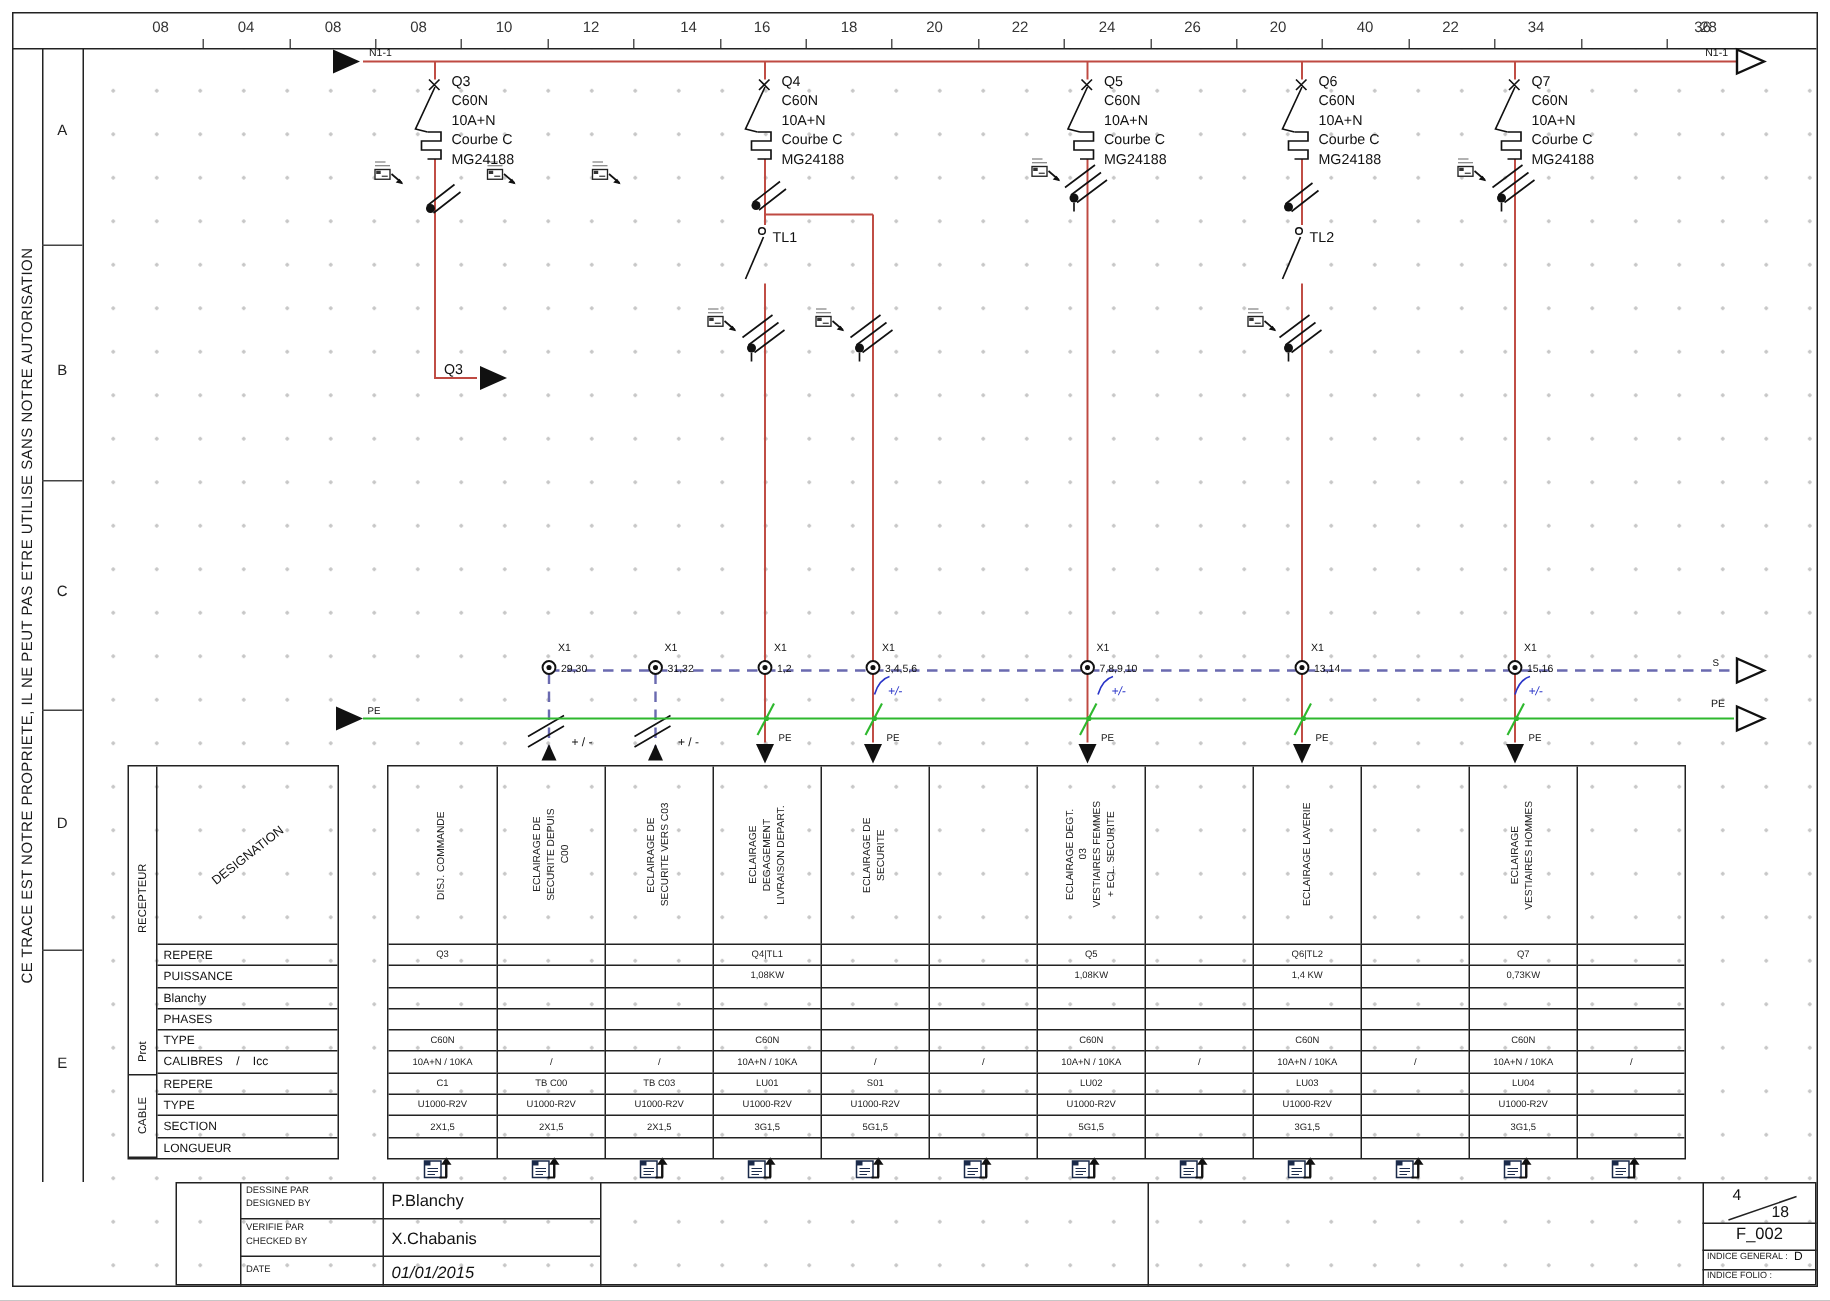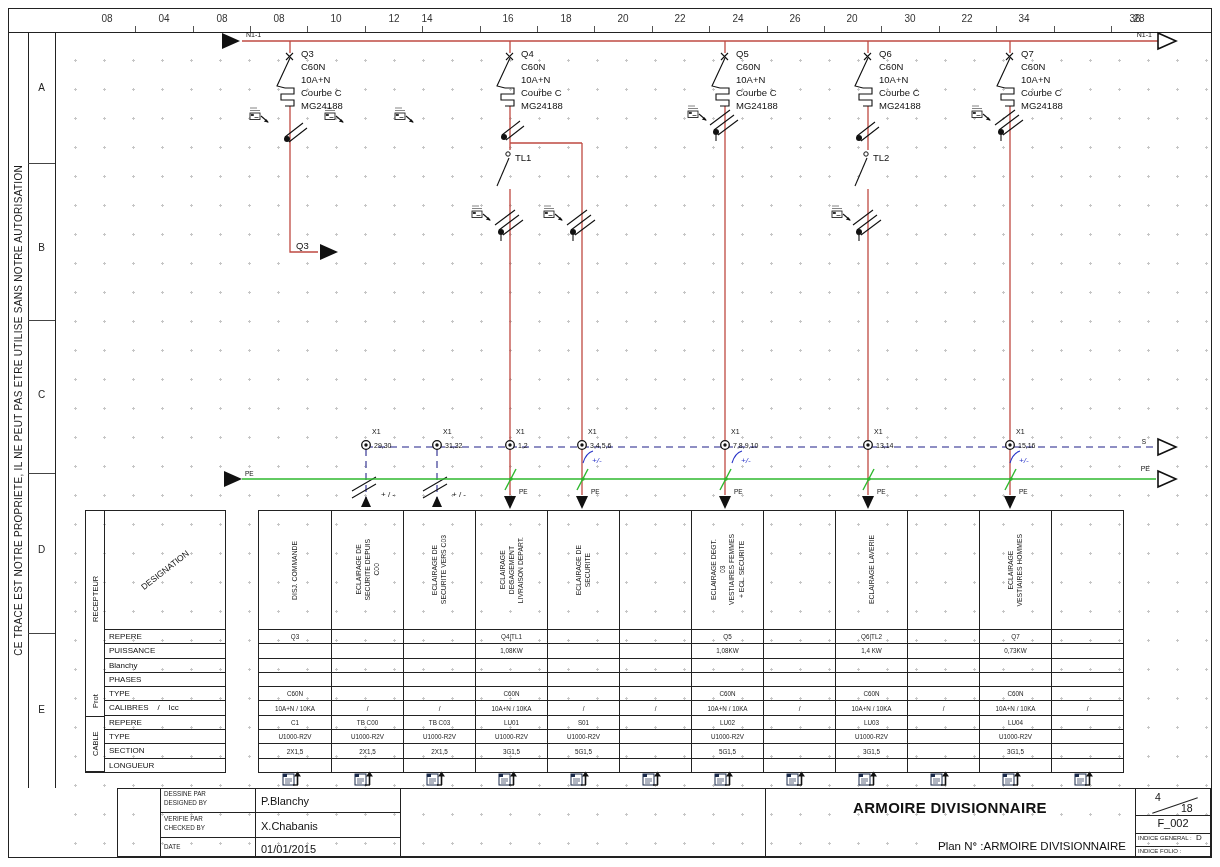--- a/index.html
+++ b/index.html
@@ -59,29 +59,29 @@
   <div class="abs" id="dots"></div>
   <div class="abs" id="border"></div>
   <div class="abs" id="rulerbase"></div>
 
   <div class="abs rlabel" style="left:92px">08</div>
   <div class="abs rlabel" style="left:149px">04</div>
   <div class="abs rlabel" style="left:207px">08</div>
   <div class="abs rlabel" style="left:264px">08</div>
   <div class="abs rlabel" style="left:321px">10</div>
   <div class="abs rlabel" style="left:379px">12</div>
-  <div class="abs rlabel" style="left:412px">14</div>
+  <div class="abs rlabel" style="left:444px">14</div>
   <div class="abs rlabel" style="left:493px">16</div>
   <div class="abs rlabel" style="left:551px">18</div>
   <div class="abs rlabel" style="left:608px">20</div>
   <div class="abs rlabel" style="left:665px">22</div>
   <div class="abs rlabel" style="left:723px">24</div>
   <div class="abs rlabel" style="left:780px">26</div>
   <div class="abs rlabel" style="left:837px">20</div>
-  <div class="abs rlabel" style="left:895px">30</div>
+  <div class="abs rlabel" style="left:895px">40</div>
   <div class="abs rlabel" style="left:952px">22</div>
   <div class="abs rlabel" style="left:1009px">34</div>
   <div class="abs rlabel" style="left:1120px">36</div>
   <div class="abs rlabel" style="left:1124px">28</div>
   <div class="abs rtick" style="left:135px"></div>
   <div class="abs rtick" style="left:193px"></div>
   <div class="abs rtick" style="left:250px"></div>
   <div class="abs rtick" style="left:307px"></div>
   <div class="abs rtick" style="left:365px"></div>
   <div class="abs rtick" style="left:422px"></div>
@@ -548,24 +548,22 @@
   <div class="abs tbline" style="left:1135px;top:846px;width:76px;"></div>
   <div class="abs tbline" style="left:1151px;top:805px;width:48px;transform:rotate(-19deg);"></div>
 
   <div class="abs tlab" style="left:164px;top:790px;">DESSINE PAR</div>
   <div class="abs tlab" style="left:164px;top:799px;">DESIGNED BY</div>
   <div class="abs tval" style="left:261px;top:795px;">P.Blanchy</div>
   <div class="abs tlab" style="left:164px;top:815px;">VERIFIE PAR</div>
   <div class="abs tlab" style="left:164px;top:824px;">CHECKED BY</div>
   <div class="abs tval" style="left:261px;top:820px;">X.Chabanis</div>
   <div class="abs tlab" style="left:164px;top:843px;">DATE</div>
-  <div class="abs tval" style="left:261px;top:843px;">01/01/2015</div>
-
-  <div class="abs" id="tbtitle">ARMOIRE DIVISIONNAIRE</div>
-  <div class="abs" id="tbplan">Plan N° :ARMOIRE DIVISIONNAIRE</div>
+  <div class="abs tval" style="left:261px;top:843px;font-style:italic;">01/01/2015</div>
+
   <div class="abs" style="left:1155px;top:791px;font-size:10.5px;">4</div>
   <div class="abs" style="left:1181px;top:802px;font-size:10.5px;">18</div>
   <div class="abs" style="left:1136px;top:817px;width:74px;text-align:center;font-size:11px;">F_002</div>
   <div class="abs tiny" style="left:1138px;top:835px;">INDICE GENERAL :</div>
   <div class="abs" style="left:1196px;top:833px;font-size:8px;">D</div>
   <div class="abs tiny" style="left:1138px;top:848px;">INDICE FOLIO :</div>
   <div class="abs" style="left:1196px;top:846px;font-size:8px;"></div>
 </div>
 
 </body></html>

